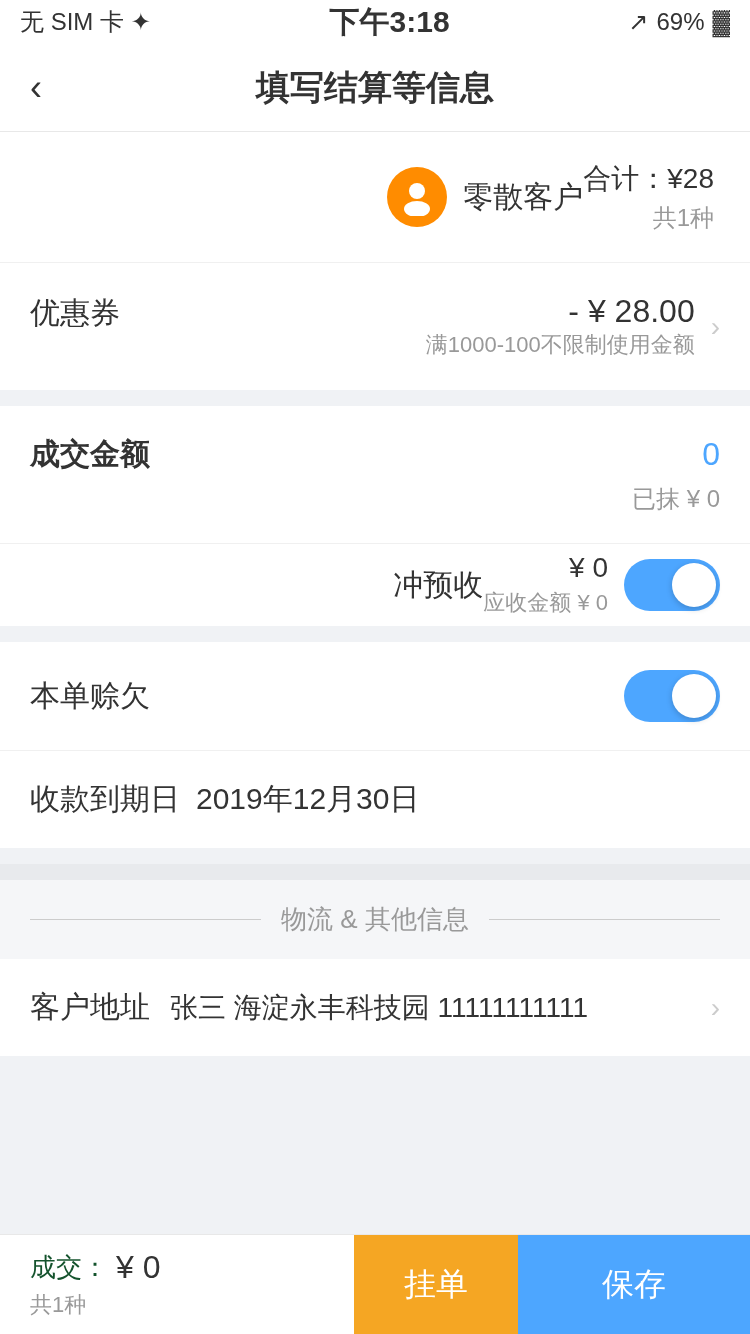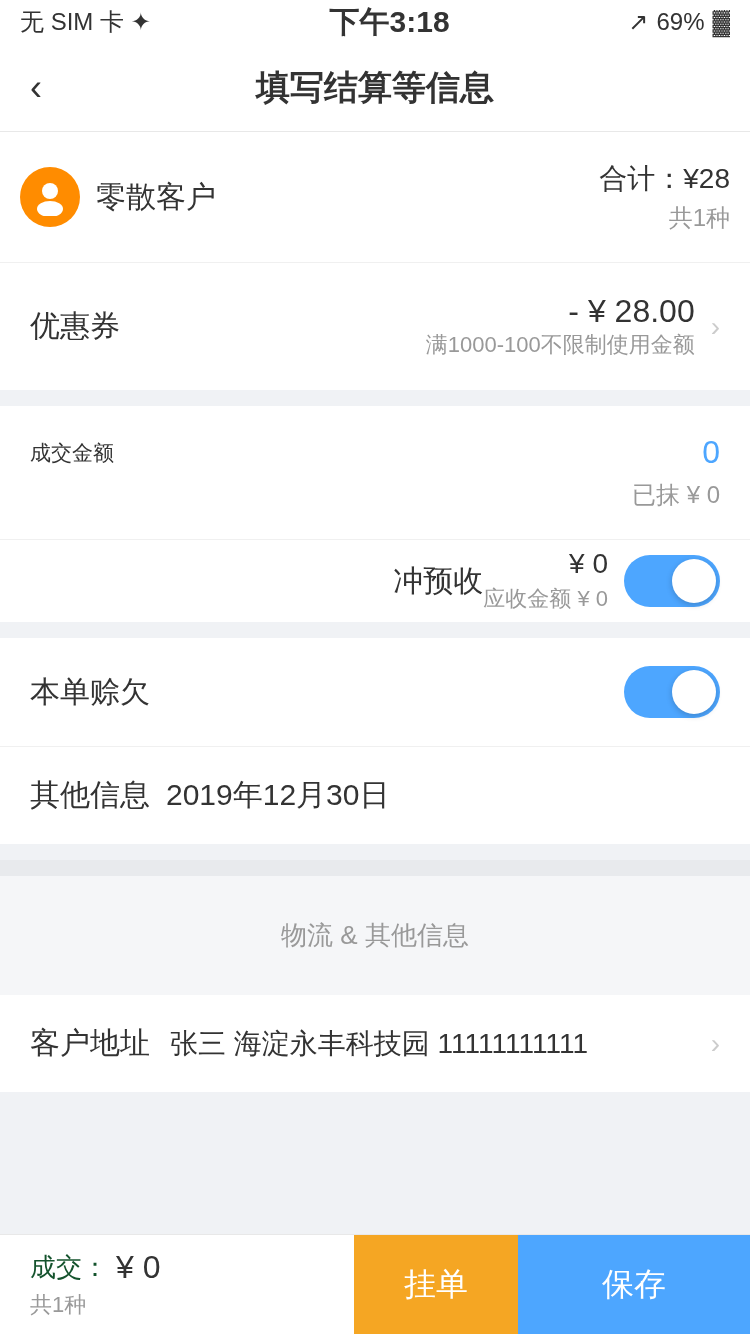--- a/index.html
+++ b/index.html
@@ -57,41 +57,41 @@
     
     .section {
       background: #fff;
       margin-bottom: 16px;
     }
 
     
     .customer-row {
       display: flex;
       align-items: center;
-      justify-content: space-between;
-      padding: 28px 20px;
+      justify-content: flex-end;
+      padding: 28px 36px;
       background: #fff;
     }
     .customer-left { display: flex; align-items: center; gap: 16px; }
     .customer-avatar {
       width: 60px; height: 60px;
       background: #ff8c00;
       border-radius: 50%;
       display: flex; align-items: center; justify-content: center;
     }
     .customer-avatar svg { width: 38px; height: 38px; }
     .customer-name { font-size: 30px; color: #333; font-weight: 500; }
     .customer-right { text-align: right; }
     .total-amount { font-size: 28px; color: #333; }
     .total-count { font-size: 24px; color: #999; margin-top: 4px; }
 
     
     .coupon-row {
       display: flex;
-      align-items: center;
+      align-items: flex-start;
       justify-content: space-between;
       padding: 30px 30px;
       background: #fff;
       border-top: 1px solid #f0f0f0;
     }
     .coupon-label { font-size: 30px; color: #333; }
     .coupon-right { display: flex; align-items: center; gap: 10px; }
     .coupon-discount { font-size: 32px; color: #333; font-weight: 500; }
     .coupon-desc { font-size: 22px; color: #999; }
     .coupon-info { text-align: right; }
@@ -101,21 +101,21 @@
     .deal-section {
       background: #fff;
       margin-bottom: 16px;
     }
     .deal-row {
       display: flex;
       align-items: center;
       justify-content: space-between;
       padding: 28px 30px 8px 30px;
     }
-    .deal-label { font-size: 21px; color: #333; }
+    .deal-label { font-size: 30px; color: #333; font-weight: bold; }
     .deal-right { display: flex; align-items: center; gap: 16px; }
     .deal-value { font-size: 32px; color: #4da6ff; font-weight: 500; }
     .round-btn {
       border: 1px solid #ccc;
       border-radius: 8px;
       padding: 10px 24px;
       font-size: 26px;
       color: #666;
       background: #fff;
       cursor: pointer;
@@ -192,21 +192,20 @@
 
     
     .logistics-header {
       background: #f5f6f8;
       padding: 22px 30px;
       text-align: center;
       display: flex;
       align-items: center;
       justify-content: center;
       gap: 20px;
-      flex-direction: column;
     }
     .logistics-line {
       flex: 1;
       height: 1px;
       background: #ccc;
     }
     .logistics-title {
       font-size: 26px;
       color: #999;
       white-space: nowrap;
@@ -344,21 +343,21 @@
 
 <div class="section">
   <div class="debit-section">
     <span class="debit-label">本单赊欠</span>
     <div class="toggle">
       <div class="toggle-thumb"></div>
     </div>
   </div>
 
   <div class="due-date-row">
-    <span class="due-date-label">其他信息</span>
+    <span class="due-date-label">收款到期日</span>
     <span class="due-date-value">2019年12月30日</span>
   </div>
 </div>
 
 <div class="divider-section"></div>
 
 <div class="logistics-header">
   <div class="logistics-line"></div>
   <span class="logistics-title">物流 &amp; 其他信息</span>
   <div class="logistics-line"></div>

